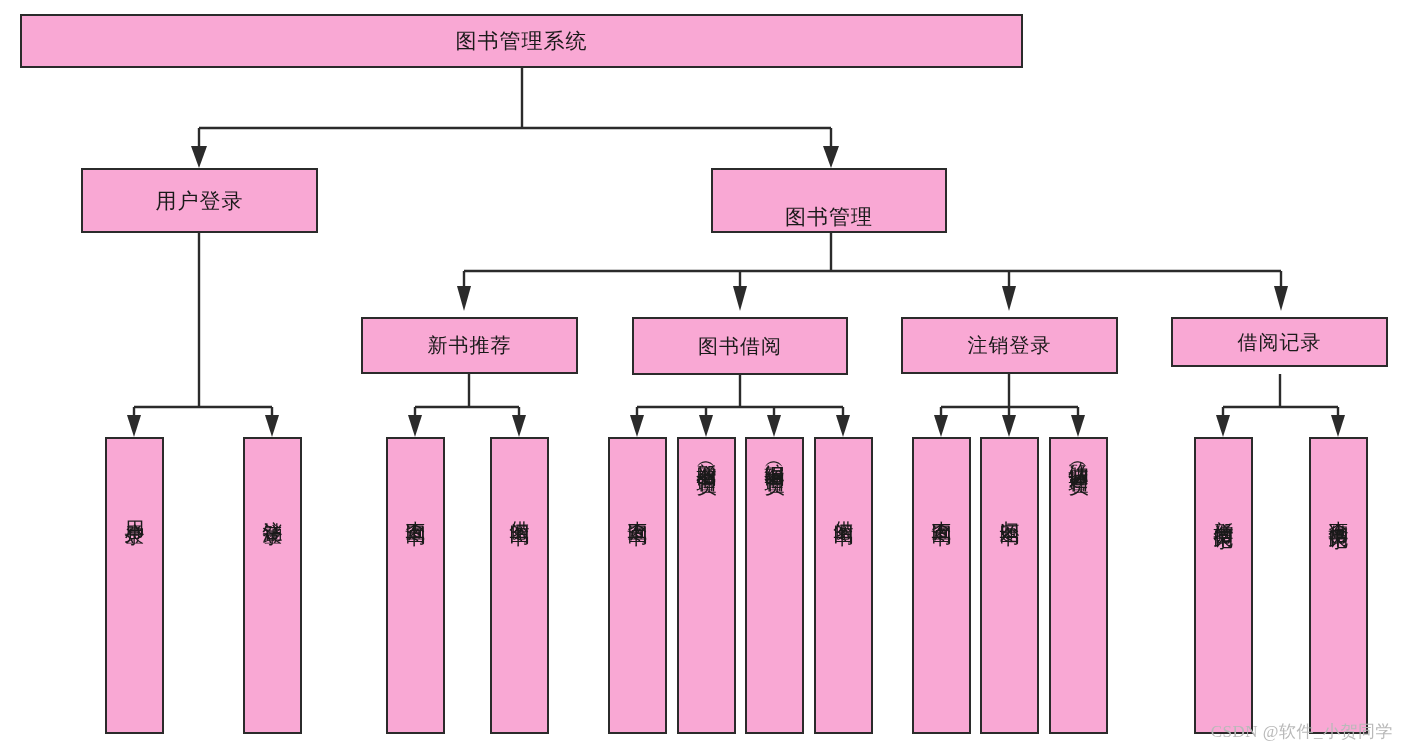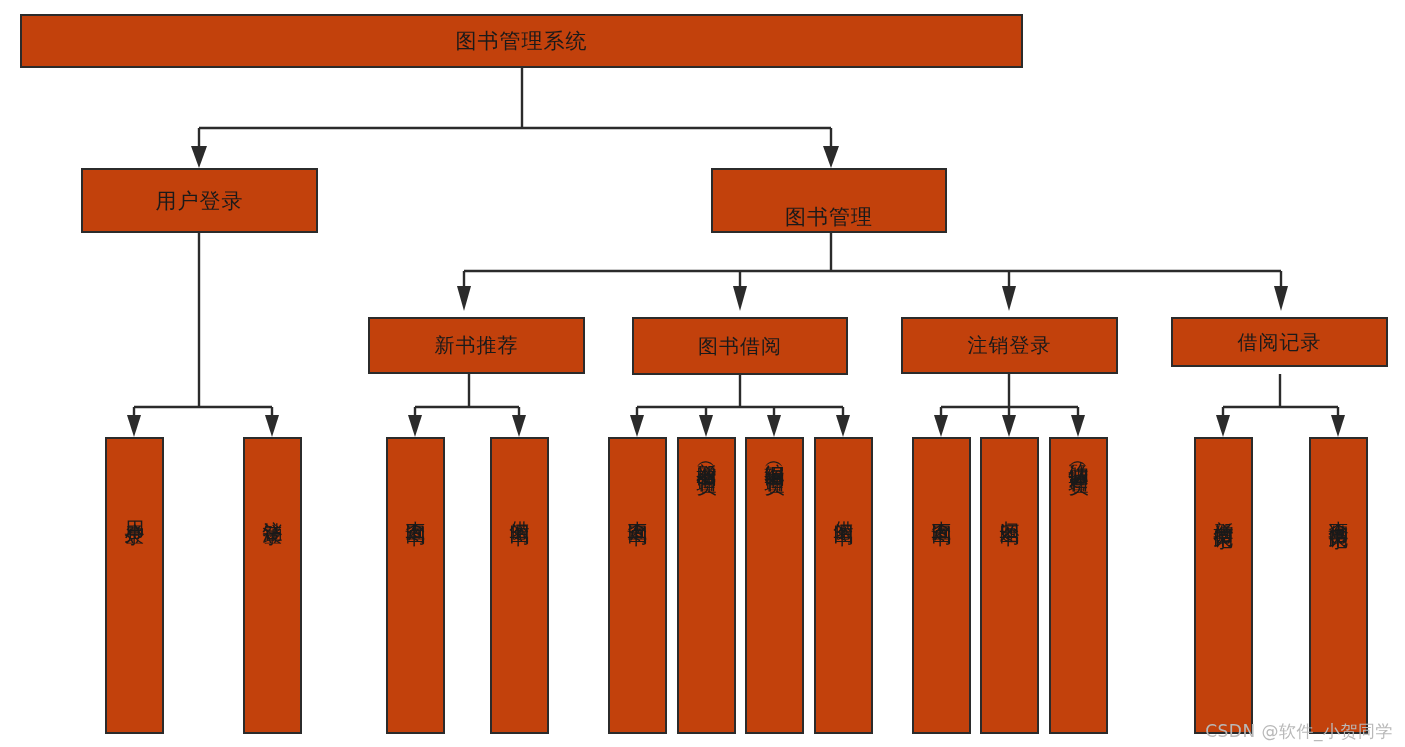--- a/index.html
+++ b/index.html
@@ -14,21 +14,21 @@
     position: relative;
     width: 1405px;
     height: 747px;
     background: #ffffff;
     overflow: hidden;
   }
   .node {
     position: absolute;
     box-sizing: border-box;
     border: 2px solid #2b2b2b;
-    background: #c2410c;
+    background: #f9a8d4;
     display: flex;
     align-items: center;
     justify-content: center;
     color: #1a1a1a;
   }
   .node-h {
     font-size: 21px;
     letter-spacing: 1px;
     white-space: nowrap;
   }
@@ -62,20 +62,21 @@
   .lk { stroke: #2b2b2b; stroke-width: 2.4; fill: none; }
   .ah { fill: #2b2b2b; }
   .watermark {
     position: absolute;
     right: 12px;
     bottom: 4px;
     font-size: 17px;
     color: #b9b9b9;
     white-space: nowrap;
     letter-spacing: 0.5px;
+    font-family: Liberation Serif, serif;
   }
 </style>
 </head>
 <body>
 
 <div id="canvas">
 
   <svg class="links" viewBox="0 0 1405 747">
 
     <path class="lk" d="M522,68 L522,128"></path>
@@ -145,21 +146,21 @@
   </div>
 
   <div class="node node-h node-l2" style="left:81px; top:168px; width:237px; height:65px;">
     <span>用户登录</span>
   </div>
 
   <div class="node node-h node-l2" style="left:711px; top:168px; width:236px; height:65px;align-items:flex-end;">
     <span>图书管理</span>
   </div>
 
-  <div class="node node-h node-l3" style="left:361px; top:317px; width:217px; height:57px;margin-left:7px;">
+  <div class="node node-h node-l3" style="left:361px; top:317px; width:217px; height:57px;">
     <span>新书推荐</span>
   </div>
 
   <div class="node node-h node-l3" style="left:632px; top:317px; width:216px; height:58px;">
     <span>图书借阅</span>
   </div>
 
   <div class="node node-h node-l3" style="left:901px; top:317px; width:217px; height:57px;">
     <span>注销登录</span>
   </div>

